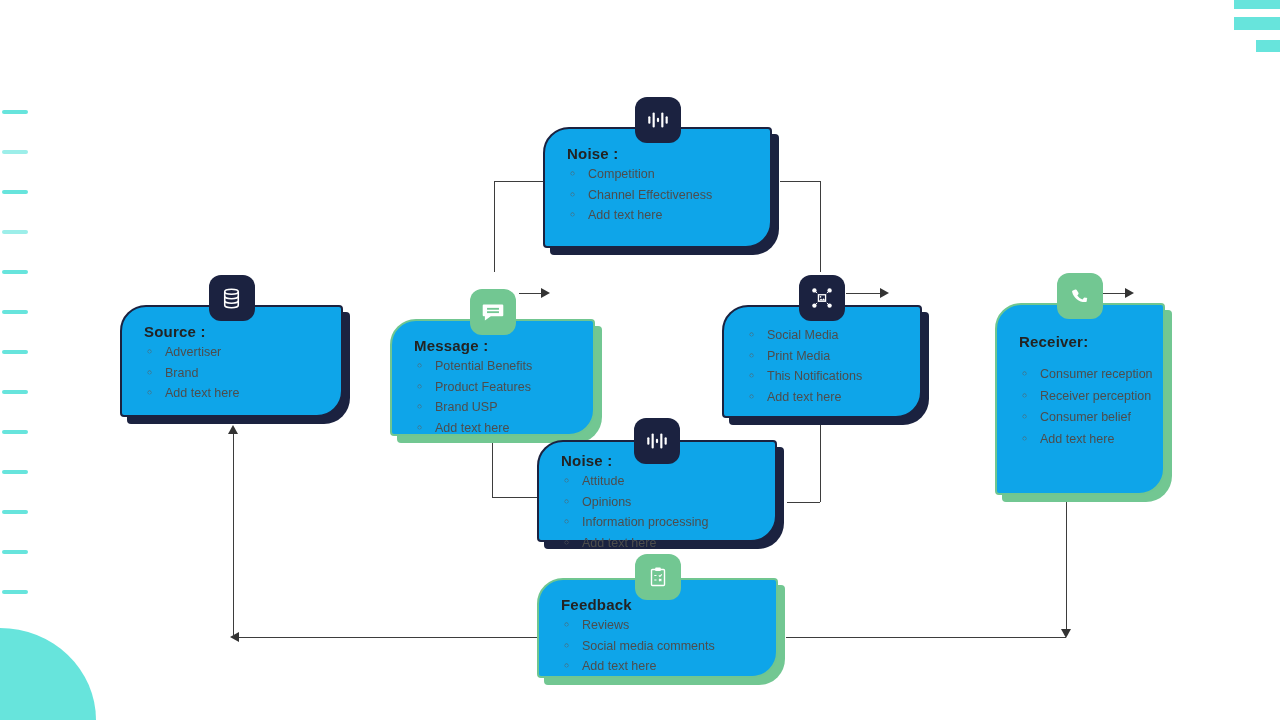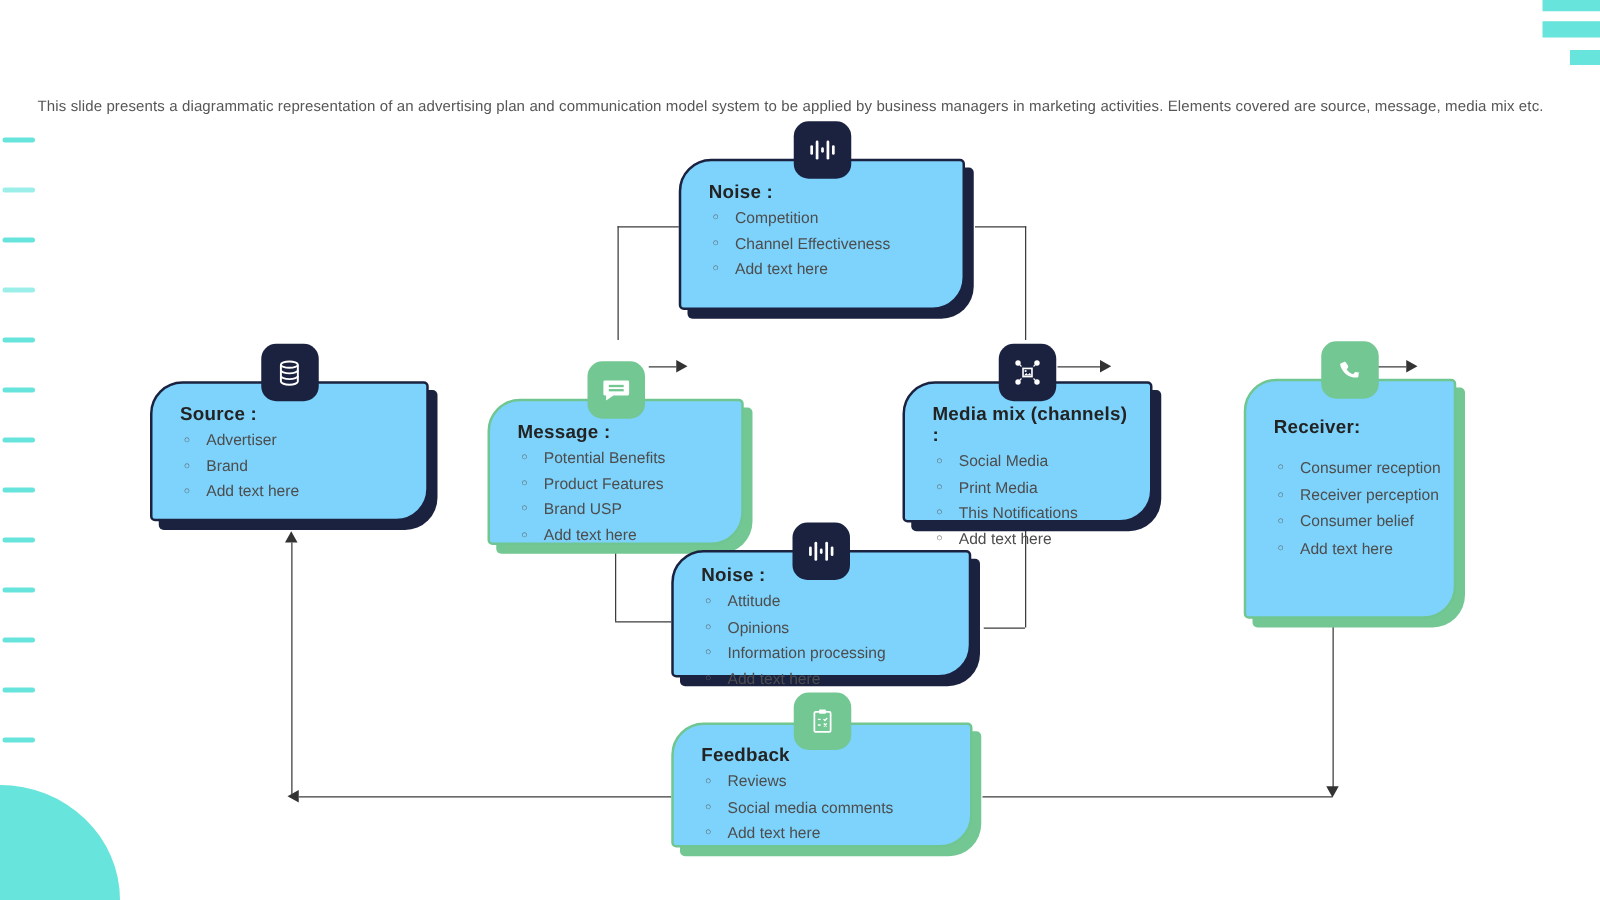--- a/index.html
+++ b/index.html
@@ -21,21 +21,21 @@
     position:absolute; left:0; top:700px; width:1280px; text-align:center;
     font-size:12px; color:#6d6d6d;
   }
   
   .dash { position:absolute; left:2px; width:26px; height:4px; border-radius:2px; }
   .tr-bar { position:absolute; }
   .blob { position:absolute; left:0; top:628px; width:96px; height:92px;
           border-top-right-radius:96px 92px; }
   
   .node {
-    position:absolute; background:#7dd3fc; border-width:2px; border-style:solid;
+    position:absolute; background:#0ea5e9; border-width:2px; border-style:solid;
     border-radius:26px 4px 26px 4px; padding:16px 10px 6px 22px;
   }
   .node.navy { border-color:#1b2240; box-shadow:7px 7px 0 0 #1b2240; }
   .node.green { border-color:#70c690; box-shadow:7px 7px 0 0 #72c792; }
   .node-title { font-size:15px; font-weight:700; color:#232323; letter-spacing:0.2px; margin-bottom:4px; }
   .node ul { list-style:none; }
   .node li { position:relative; padding-left:21px; font-size:12.5px; color:#4d4d4d; margin:4px 0; line-height:1.32; }
   .node li::before { content:"○"; position:absolute; left:3px; top:2px; font-size:8.5px; color:#5c5c5c; }
   .node.receiver-node { padding-top:28px; }
   .node.receiver-node .node-title { margin-bottom:16px; }
@@ -73,21 +73,20 @@
   <div class="dash" style="top:310px; background:#67e4dc;"></div>
   <div class="dash" style="top:350px; background:#67e4dc;"></div>
   <div class="dash" style="top:390px; background:#67e4dc;"></div>
   <div class="dash" style="top:430px; background:#67e4dc;"></div>
   <div class="dash" style="top:470px; background:#67e4dc;"></div>
   <div class="dash" style="top:510px; background:#67e4dc;"></div>
   <div class="dash" style="top:550px; background:#67e4dc;"></div>
   <div class="dash" style="top:590px; background:#67e4dc;"></div>
   <div class="blob" style="background:#67e4dc;"></div>
 
-  <p class="subtitle">This slide presents a diagrammatic representation of an advertising plan and communication model system to be applied by business managers in marketing activities. Elements covered are source, message, media mix etc.</p>
 
   <div class="h-line" style="left:494px; top:181px; width:49px;"></div>
   <div class="v-line" style="left:494px; top:181px; height:91px;"></div>
   <div class="h-line" style="left:780px; top:181px; width:41px;"></div>
   <div class="v-line" style="left:820px; top:181px; height:91px;"></div>
 
   <div class="h-line" style="left:519px; top:293px; width:22px;"></div>
   <div class="arr arr-right" style="left:541px; top:288px;"></div>
   <div class="h-line" style="left:846px; top:293px; width:34px;"></div>
   <div class="arr arr-right" style="left:880px; top:288px;"></div>
@@ -172,21 +171,20 @@
             <circle cx="19" cy="19" r="2"></circle>
           </g>
           <g stroke="#fff" stroke-width="0.9" stroke-dasharray="1.6 1.4" fill="none">
             <path d="M6.4 6.4l2.2 2.2M17.6 6.4l-2.2 2.2M6.4 17.6l2.2-2.2M17.6 17.6l-2.2-2.2"></path>
           </g>
           <rect x="8.7" y="9" width="6.6" height="6" fill="none" stroke="#fff" stroke-width="1.2"></rect>
           <circle cx="10.6" cy="10.9" r="0.8" fill="#fff"></circle>
           <path d="M9.3 14.2l1.8-1.8 1.2 1.2 1.3-1.3 1.4 1.9z" fill="#fff"></path>
         </svg>
     </div>
-    <div class="node-title">Media mix (channels) :</div>
     <ul>
         <li>Social Media</li>
         <li>Print Media</li>
         <li>This Notifications</li>
         <li>Add text here</li>
       </ul>
   </div>
 
   <div class="node green receiver-node" style="left:980px; top:303px; width:170px; height:192px;margin-left:15px;">
     <div class="badge green">

